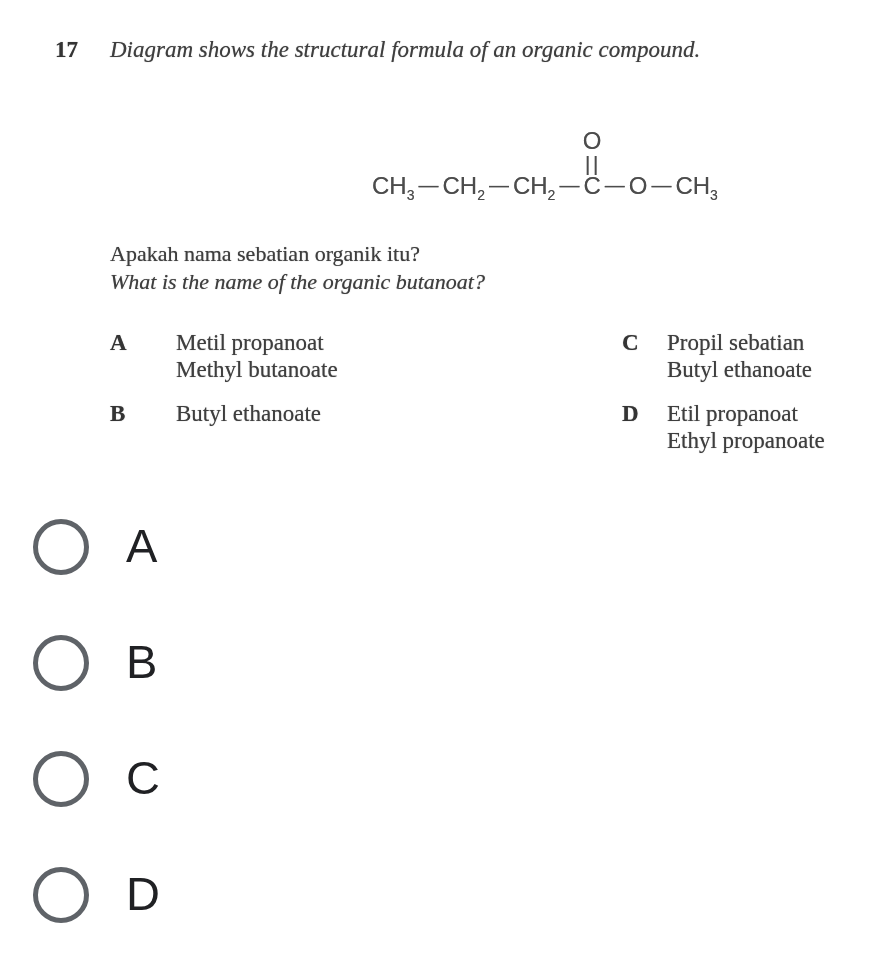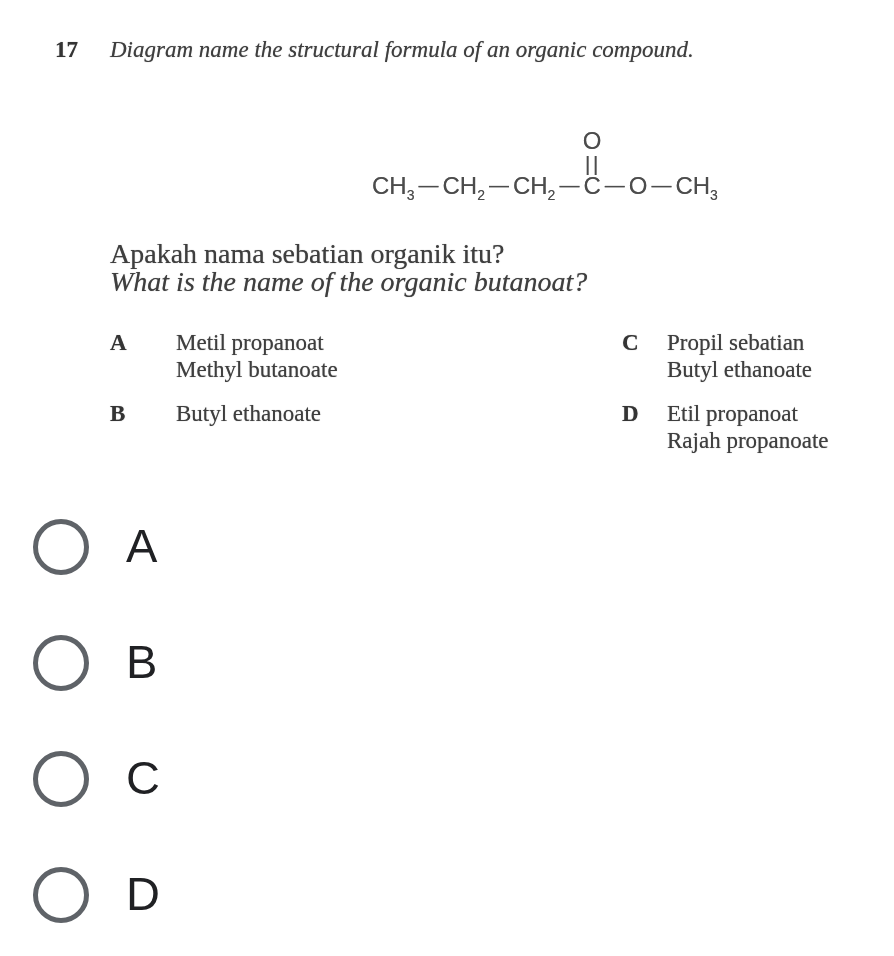--- a/index.html
+++ b/index.html
@@ -43,21 +43,21 @@
   }
   .oxy{font-size:24px;line-height:24px;}
   .dbond{
     width:6px;height:19px;margin-top:3px;
     border-left:2.5px solid #4c4c4c;
     border-right:2.5px solid #4c4c4c;
   }
 
   .ask{
     position:absolute;top:240px;left:110px;
-    font-size:28px;line-height:28px;
+    font-size:22px;line-height:28px;
   }
   .ask .en{font-style:italic;}
 
   
   .opts{position:absolute;top:329px;font-size:23px;line-height:27px;}
   .opts.left{left:110px;}
   .opts.right{left:622px;}
   .opt{display:flex;margin-bottom:17px;}
   .opt .letter{font-weight:bold;color:#343434;}
   .opts.left .letter{width:66px;flex:0 0 66px;}
@@ -84,21 +84,21 @@
 </head>
 <body>
 
 <div class="page">
 
   <div class="scan">
 
     <div class="stem-row">
       <span class="qnum">17</span>
       <div class="stem-text">
-        <div class="en">Diagram name the structural formula of an organic compound.</div>
+        <div class="en">Diagram shows the structural formula of an organic compound.</div>
       </div>
     </div>
 
     <div class="formula">
       <span class="grp"><span>CH</span><sub>3</sub></span><span class="bond">—</span><span class="grp"><span>CH</span><sub>2</sub></span><span class="bond">—</span><span class="grp"><span>CH</span><sub>2</sub></span><span class="bond">—</span><span class="grp catom"><span>C</span><span class="carbonyl">
             <span class="oxy">O</span>
             <span class="dbond"></span>
           </span></span><span class="bond">—</span><span class="grp"><span>O</span></span><span class="bond">—</span><span class="grp"><span>CH</span><sub>3</sub></span>
     </div>
 
@@ -128,21 +128,21 @@
         <span class="letter">C</span>
         <div class="names">
           <div class="ms">Propil sebatian</div>
           <div class="en">Butyl ethanoate</div>
         </div>
       </div>
       <div class="opt">
         <span class="letter">D</span>
         <div class="names">
           <div class="ms">Etil propanoat</div>
-          <div class="en">Rajah propanoate</div>
+          <div class="en">Ethyl propanoate</div>
         </div>
       </div>
     </div>
 
   </div>
 
   <div class="choices">
     <div class="choice">
       <span class="radio"></span>
       <span class="choice-label">A</span>

